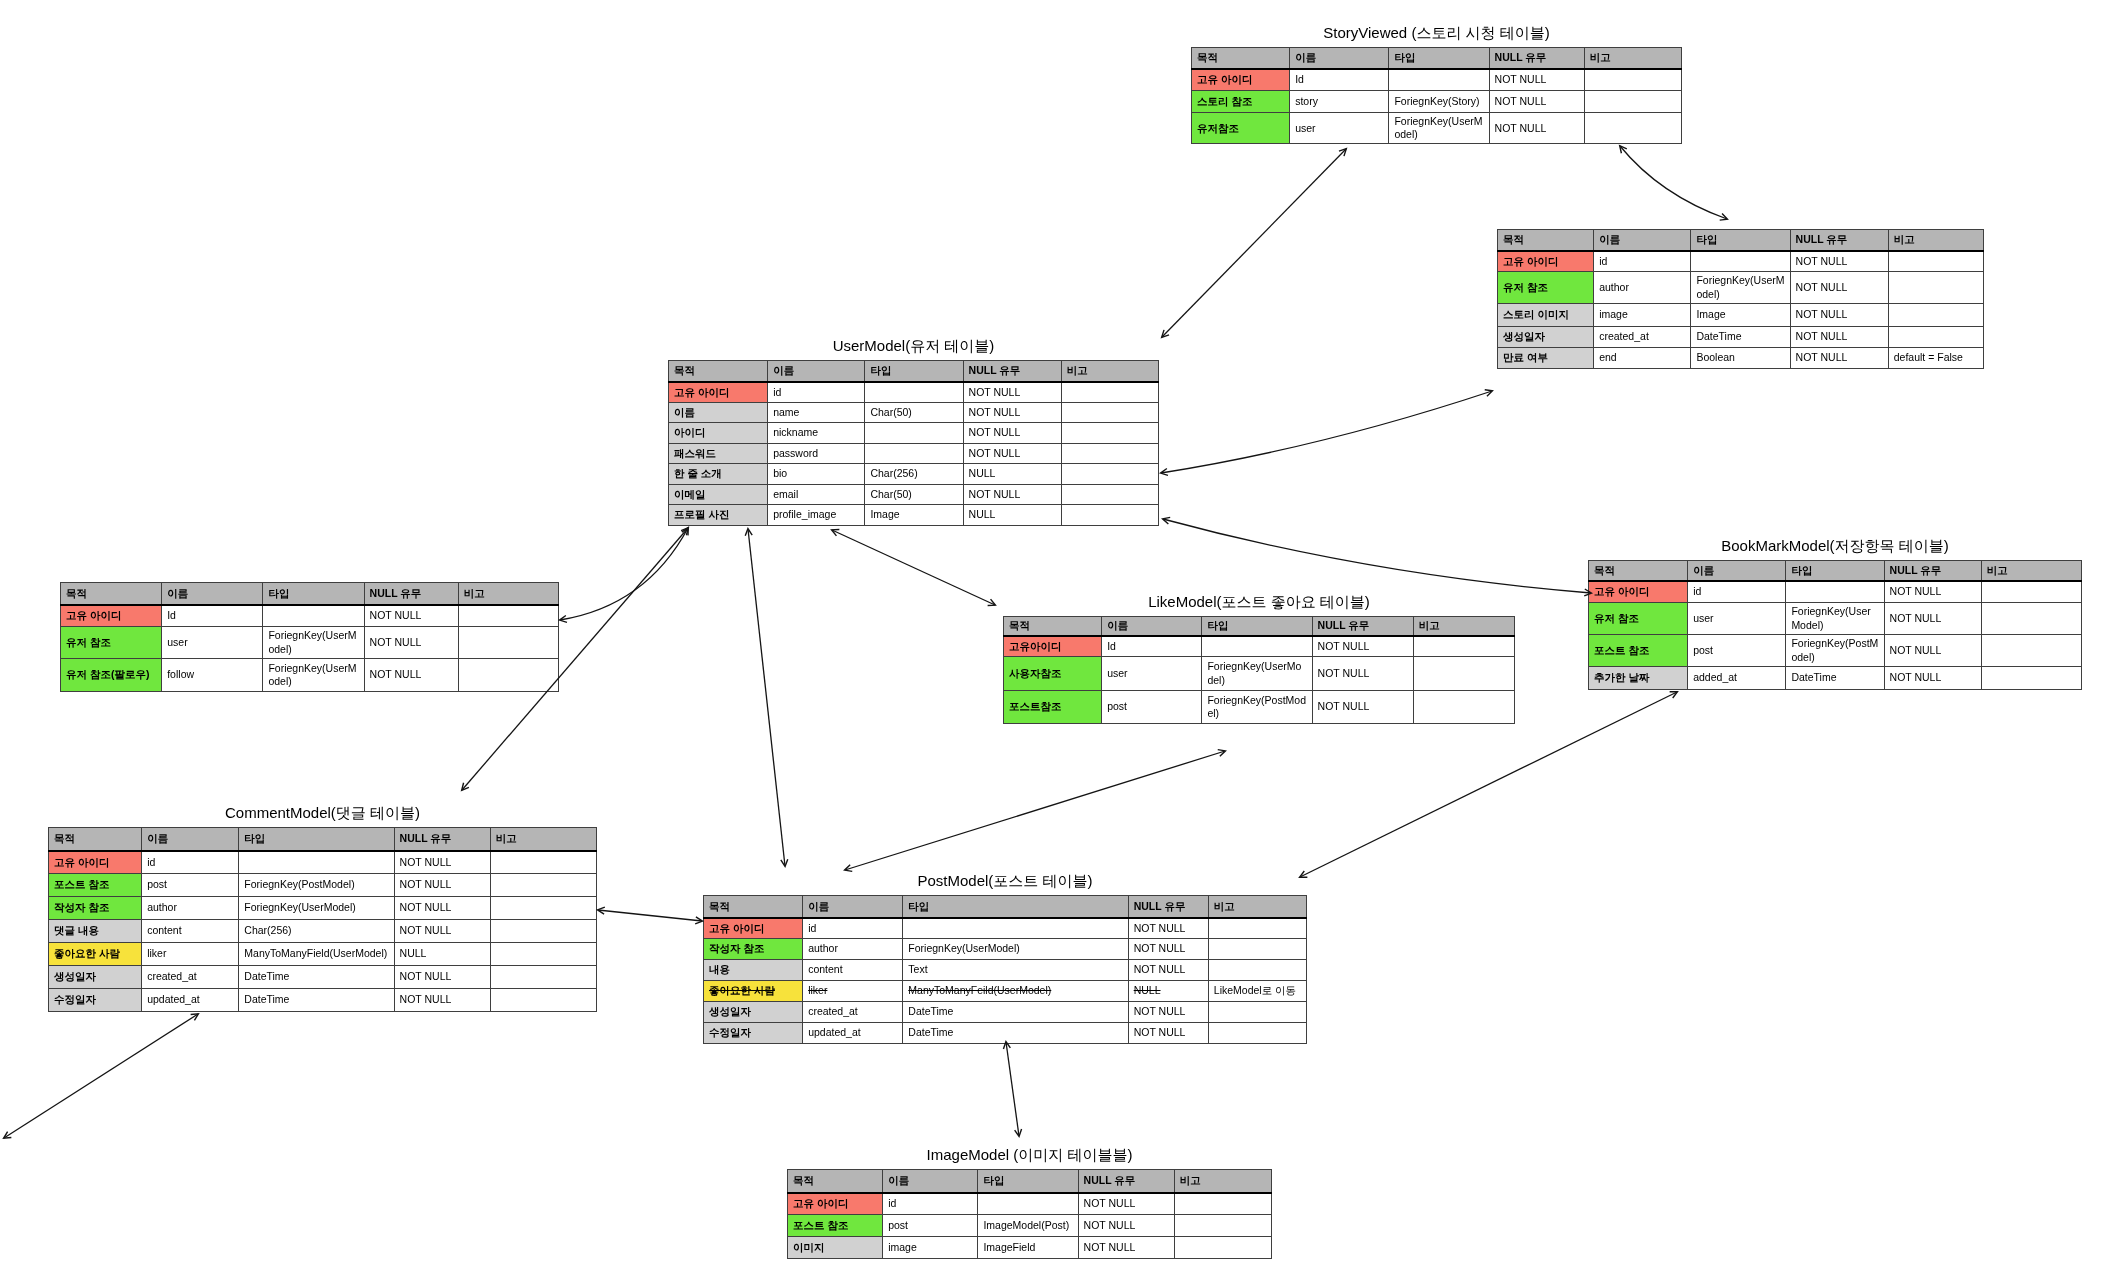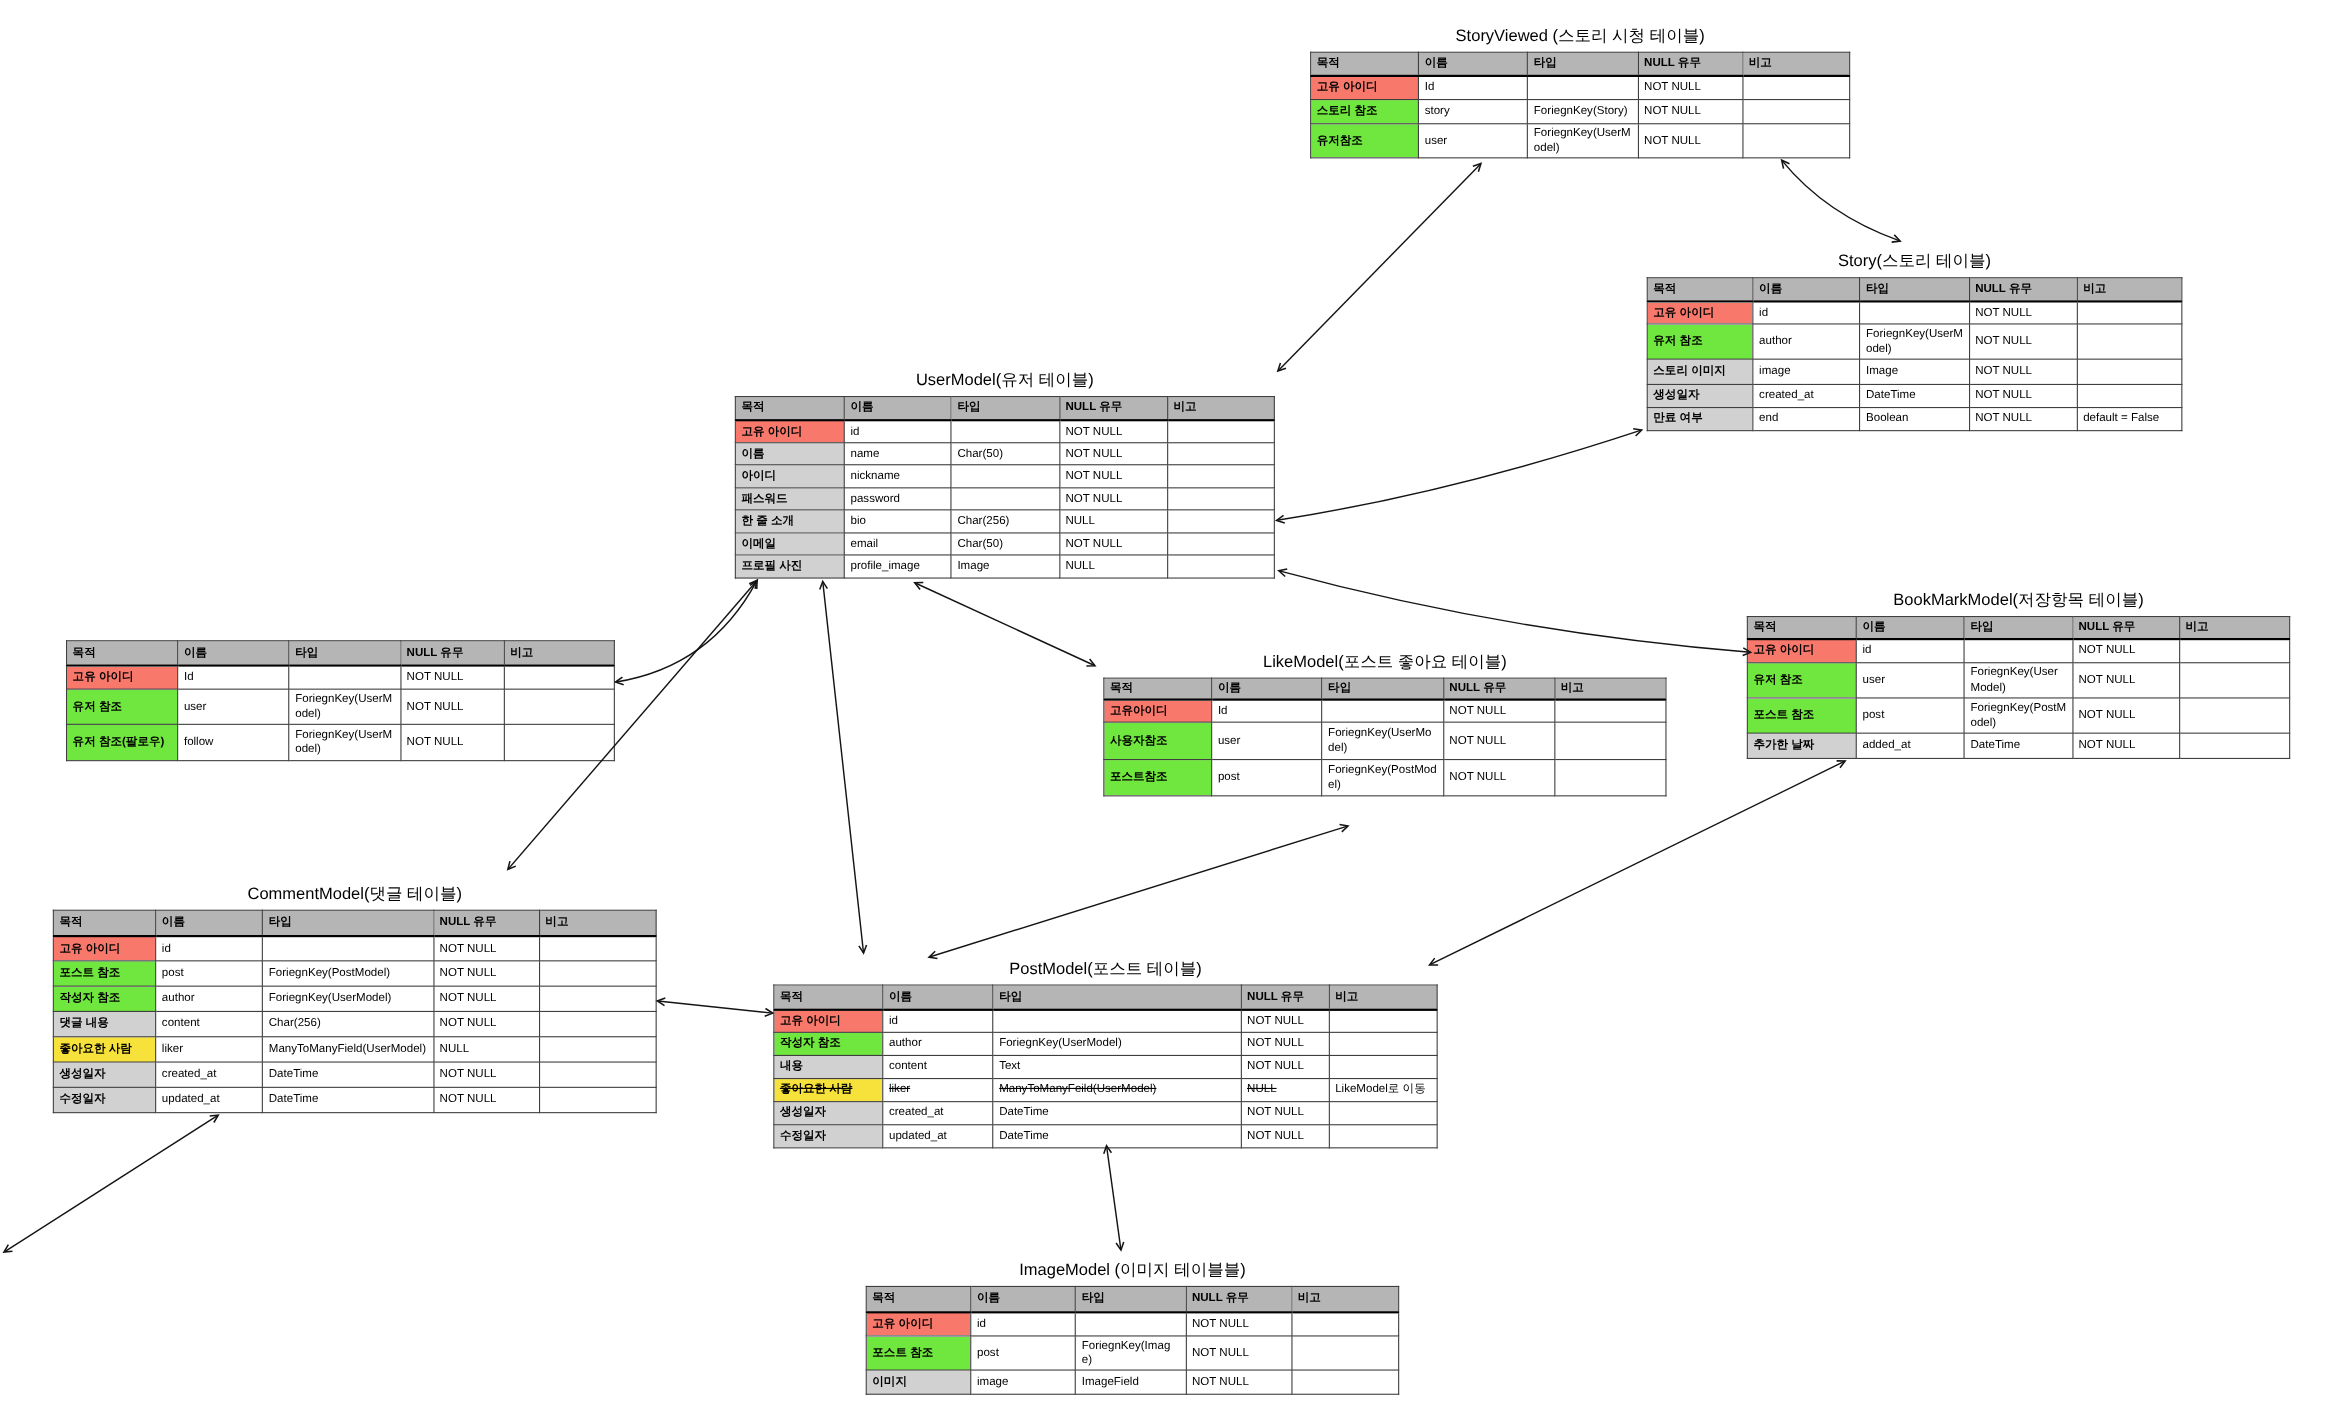--- a/index.html
+++ b/index.html
@@ -63,21 +63,20 @@
               <td class="c0 lbl fk">유저참조</td>
               <td class="c1">user</td>
               <td class="c2">ForiegnKey(UserModel)</td>
               <td class="c3">NOT NULL</td>
               <td class="c4"></td>
             </tr>
           </tbody>
         </table>
       </div>
       <div class="tgroup" style="left: 1497px; top: 229px; width: 487px;">
-        <div class="ttitle">Story(스토리 테이블)</div>
         <table class="dtable">
           <colgroup>
             <col style="width: 96px;">
             <col style="width: 97px;">
             <col style="width: 99px;">
             <col style="width: 98px;">
             <col style="width: 95px;">
           </colgroup>
           <thead>
             <tr style="height: 21px;">
@@ -497,21 +496,21 @@
             <tr style="height: 22px;">
               <td class="c0 lbl pk">고유 아이디</td>
               <td class="c1">id</td>
               <td class="c2"></td>
               <td class="c3">NOT NULL</td>
               <td class="c4"></td>
             </tr>
             <tr style="height: 22px;">
               <td class="c0 lbl fk">포스트 참조</td>
               <td class="c1">post</td>
-              <td class="c2">ForiegnKey(Image)</td>
+              <td class="c2">ImageModel(Post)</td>
               <td class="c3">NOT NULL</td>
               <td class="c4"></td>
             </tr>
             <tr style="height: 22px;">
               <td class="c0 lbl plain">이미지</td>
               <td class="c1">image</td>
               <td class="c2">ImageField</td>
               <td class="c3">NOT NULL</td>
               <td class="c4"></td>
             </tr>

